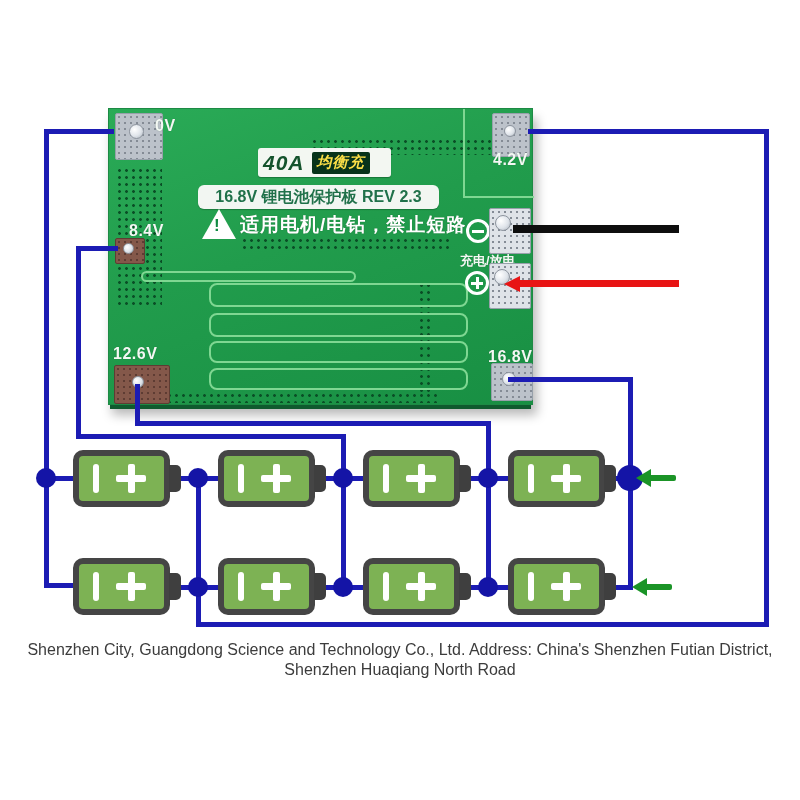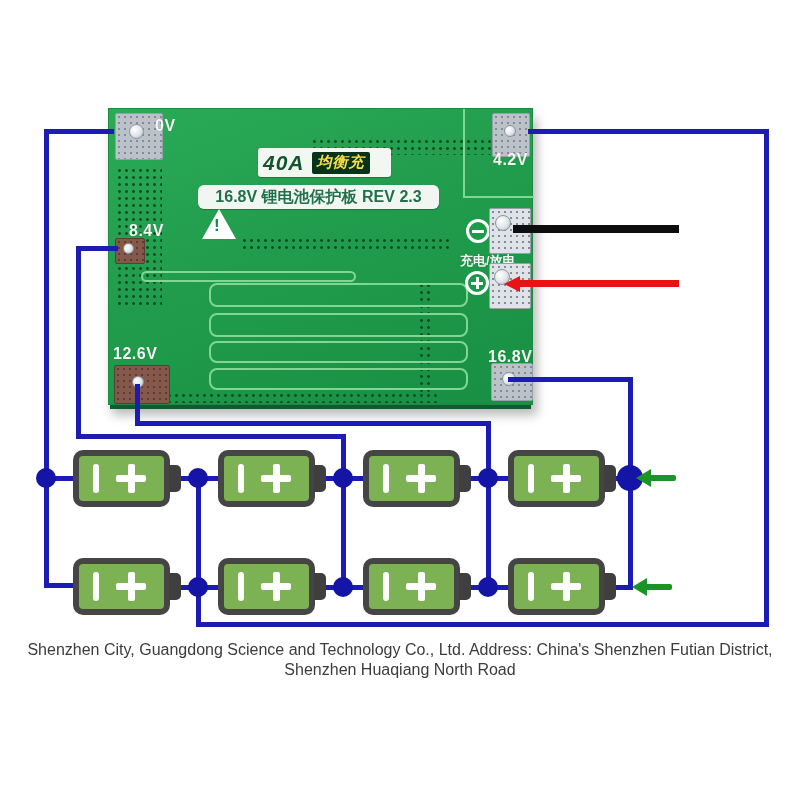--- a/index.html
+++ b/index.html
@@ -119,20 +119,21 @@
     <div id="amp-box">
       <span class="amp">40A</span>
       <span class="bal">均衡充</span>
     </div>
 
     <div id="title-strip">16.8V 锂电池保护板 REV 2.3</div>
 
     <div id="warn-tri">
         <span>!</span>
       </div>
+    <div id="warn-text">适用电机/电钻，禁止短路</div>
 
     <div class="term-icon" style="left:357px; top:110px;">
       <div class="bar-h"></div>
     </div>
     <div class="pad-metal" style="left:380px; top:99px; width:42px; height:46px; background-color:#dfe3e8;"></div>
     <div class="hole" style="left:386px; top:106px; width:16px; height:16px;"></div>
     <div class="silk" style="left:351px; top:143px; font-size:13px;">充电/放电</div>
     <div class="term-icon" style="left:356px; top:162px;">
       <div class="bar-h"></div>
         <div class="bar-v"></div>

